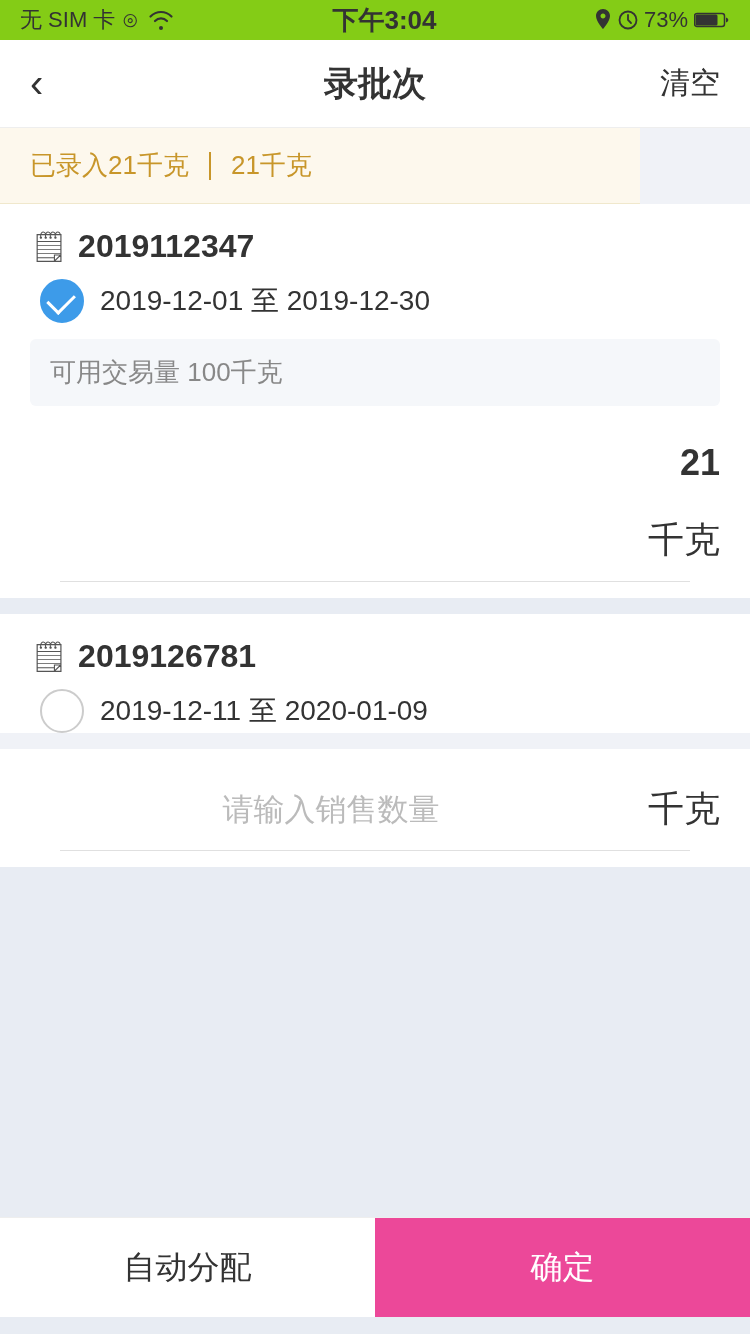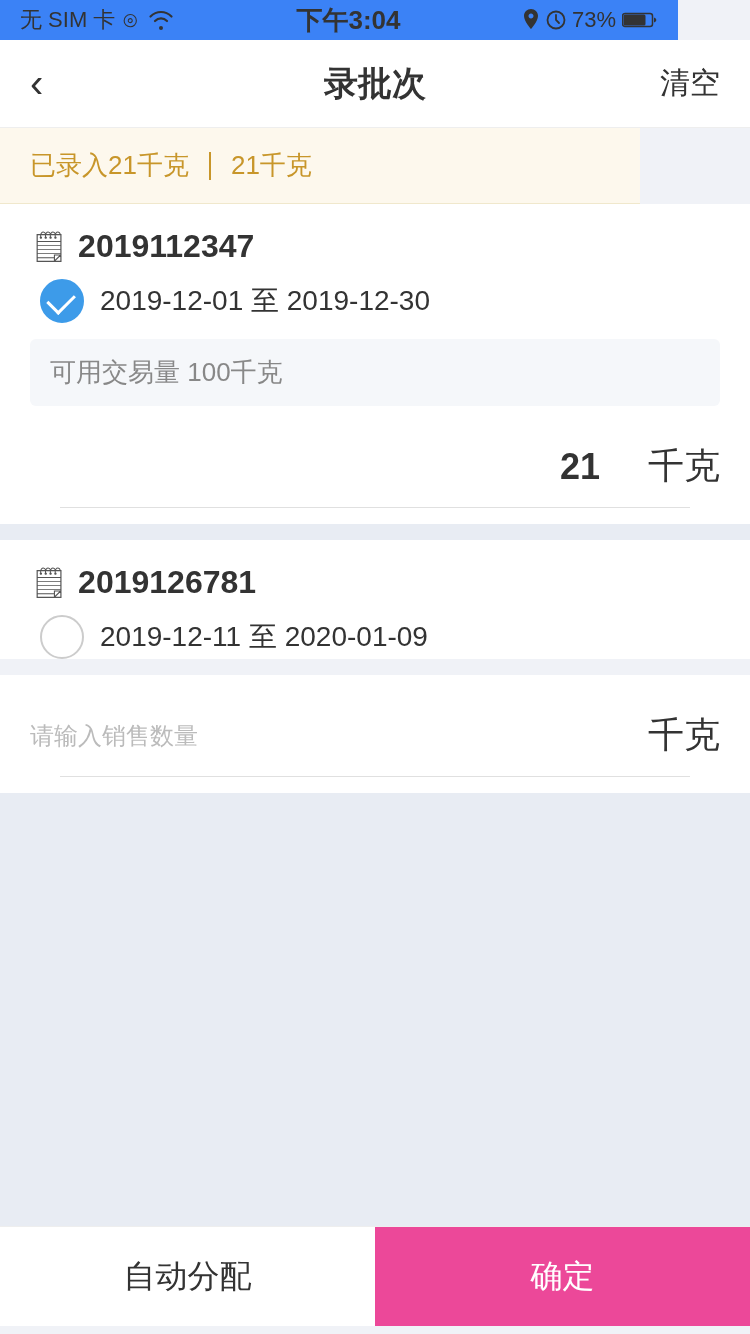--- a/index.html
+++ b/index.html
@@ -8,23 +8,23 @@
       width: 750px;
       min-height: 1334px;
       font-family: -apple-system, "PingFang SC", "Helvetica Neue", Arial, sans-serif;
       background: #f0f2f7;
       font-size: 28px;
       color: #333;
     }
 
     
     .status-bar {
-      width: 678px;
+      width: 750px;
       height: 40px;
-      background: #3b82f6;
+      background: #84cc16;
       display: flex;
       align-items: center;
       justify-content: space-between;
       padding: 0 20px;
       font-size: 22px;
       color: #333;
     }
     .status-left { display: flex; align-items: center; gap: 8px; }
     .status-center { font-size: 26px; font-weight: 700; }
     .status-right { display: flex; align-items: center; gap: 6px; font-size: 22px; }
@@ -144,24 +144,25 @@
       margin: 0 0 0 0;
       font-size: 26px;
       color: #888;
       margin-bottom: 0;
     }
 
     
     .qty-row {
       background: #fff;
       display: flex;
-      align-items: center;
+      align-items: flex-end;
       justify-content: flex-end;
       padding: 20px 30px;
       gap: 16px;
+      flex-direction: column;
     }
     .qty-value {
       font-size: 36px;
       font-weight: 600;
       color: #333;
     }
     .qty-unit {
       font-size: 36px;
       color: #333;
     }
@@ -177,34 +178,34 @@
       background: #fff;
       display: flex;
       align-items: center;
       justify-content: flex-end;
       padding: 20px 30px;
       gap: 16px;
     }
     .qty-input {
       border: none;
       outline: none;
-      font-size: 24px;
+      font-size: 31px;
       color: #1d4ed8;
-      text-align: left;
+      text-align: center;
       background: transparent;
       flex: 1;
     }
     .qty-input::placeholder {
       color: #bbb;
     }
 
     
     .bottom-bar {
       position: fixed;
-      bottom: 8px;
+      bottom: 17px;
       width: 750px;
       height: 100px;
       display: flex;
       background: #fff;
       border-top: 1px solid #eee;
     }
     .btn-auto {
       flex: 1;
       display: flex;
       align-items: center;

